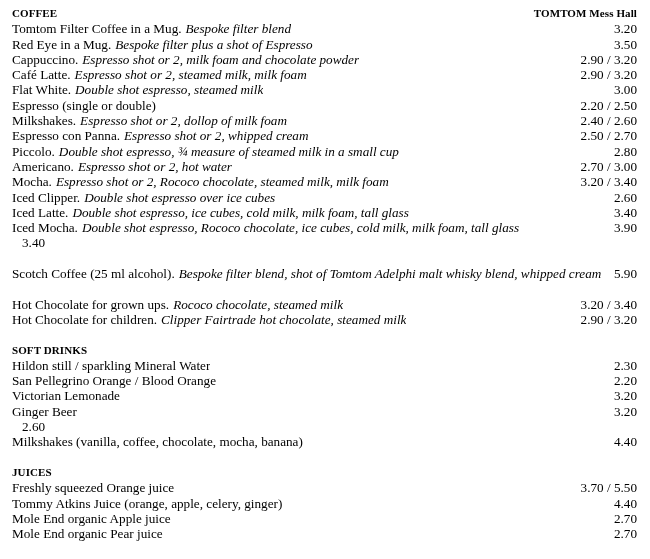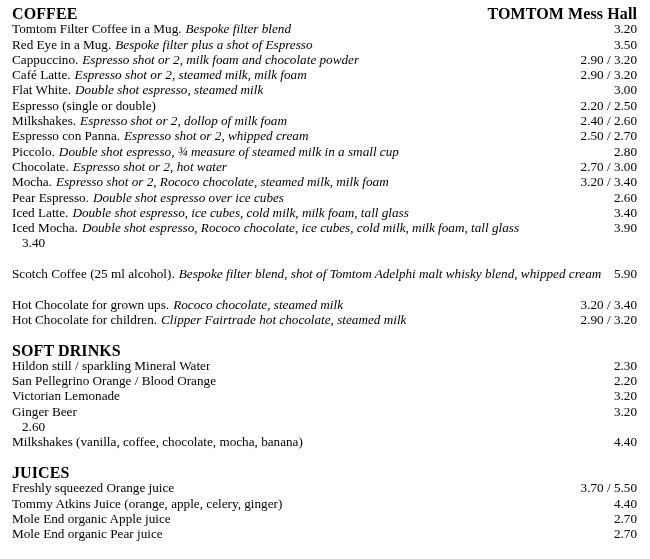--- a/index.html
+++ b/index.html
@@ -21,21 +21,21 @@
     width: 650px;
   }
   .section {
     display: block;
   }
   .section-head {
     display: flex;
     justify-content: space-between;
     align-items: baseline;
     font-weight: bold;
-    font-size: 16px;
+    font-size: 11px;
     line-height: 15.3px;
     letter-spacing: 0.1px;
   }
   .section-title {
     font-weight: bold;
     white-space: nowrap;
   }
   .brand {
     font-weight: bold;
     white-space: nowrap;
@@ -108,29 +108,29 @@
       </div>
       <div class="row">
         <div class="row-text"><span class="name">Espresso con Panna.</span><span class="desc">Espresso shot or 2, whipped cream</span></div>
         <span class="price">2.50 / 2.70</span>
       </div>
       <div class="row">
         <div class="row-text"><span class="name">Piccolo.</span><span class="desc">Double shot espresso, ¾ measure of steamed milk in a small cup</span></div>
         <span class="price">2.80</span>
       </div>
       <div class="row">
-        <div class="row-text"><span class="name">Chocolate.</span><span class="desc">Espresso shot or 2, hot water</span></div>
+        <div class="row-text"><span class="name">Americano.</span><span class="desc">Espresso shot or 2, hot water</span></div>
         <span class="price">2.70 / 3.00</span>
       </div>
       <div class="row">
         <div class="row-text"><span class="name">Mocha.</span><span class="desc">Espresso shot or 2, Rococo chocolate, steamed milk, milk foam</span></div>
         <span class="price">3.20 / 3.40</span>
       </div>
       <div class="row">
-        <div class="row-text"><span class="name">Pear Espresso.</span><span class="desc">Double shot espresso over ice cubes</span></div>
+        <div class="row-text"><span class="name">Iced Clipper.</span><span class="desc">Double shot espresso over ice cubes</span></div>
         <span class="price">2.60</span>
       </div>
       <div class="row">
         <div class="row-text"><span class="name">Iced Latte.</span><span class="desc">Double shot espresso, ice cubes, cold milk, milk foam, tall glass</span></div>
         <span class="price">3.40</span>
       </div>
       <div class="row">
         <div class="row-text"><span class="name">Iced Mocha.</span><span class="desc">Double shot espresso, Rococo chocolate, ice cubes, cold milk, milk foam, tall glass</span></div>
         <span class="price">3.90</span>
       </div>

